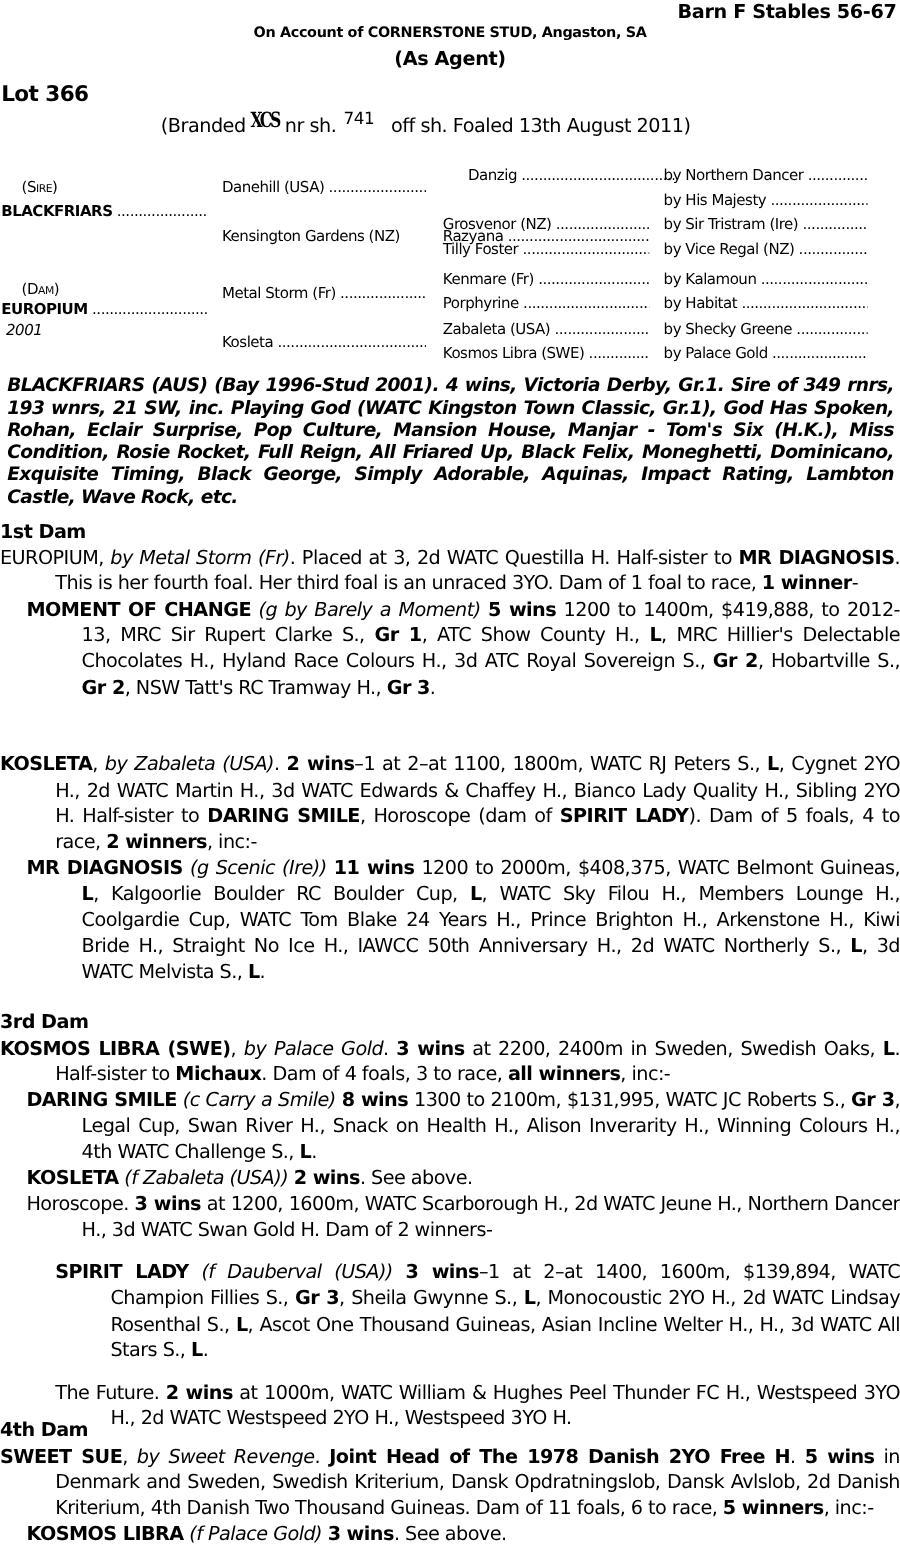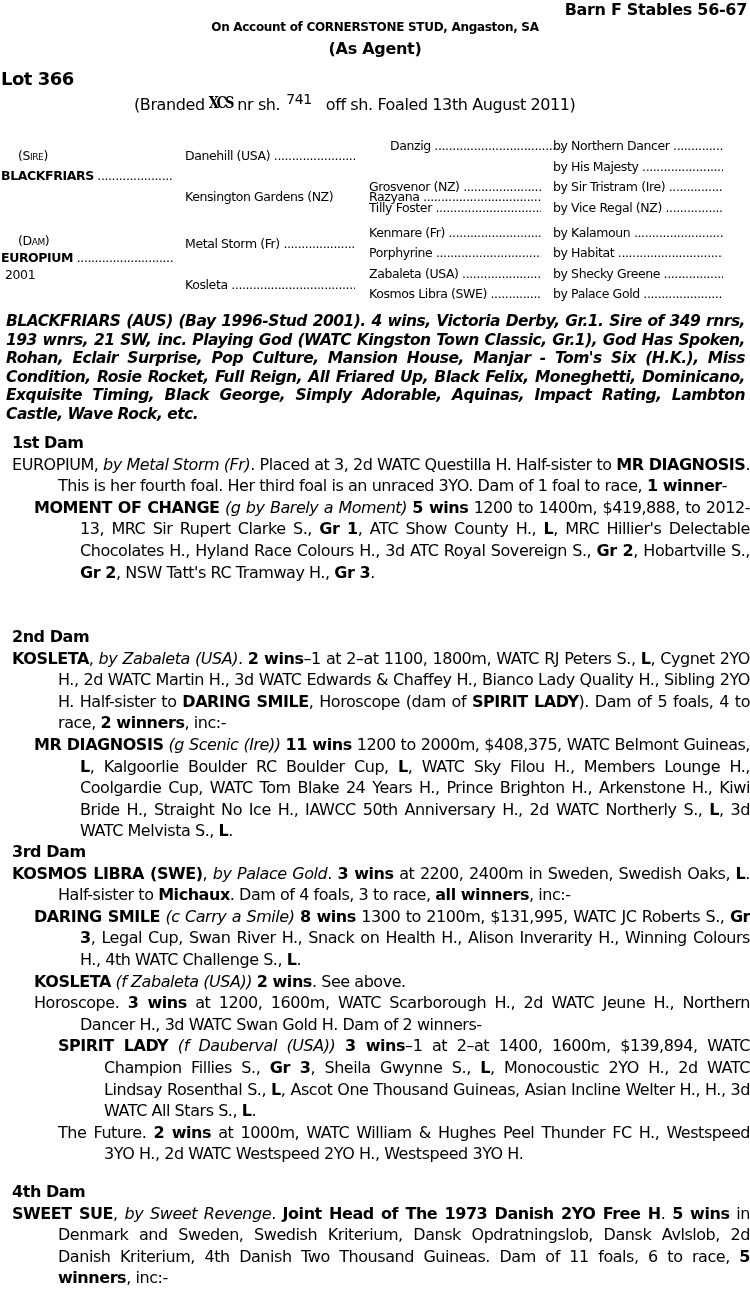--- a/index.html
+++ b/index.html
@@ -17,27 +17,27 @@
   .frac { display: inline-flex; align-items: center; font-size: 14px; line-height: 15px; margin: -10px 14px 0 6px; }
 
   
   .ped { position: absolute; left: 0; top: 136px; width: 750px; font-size: 12.5px; letter-spacing: -0.4px; }
   .ped .cell { position: absolute; white-space: nowrap; overflow: hidden; }
   .ped .sc { font-variant: small-caps; }
   .ped .b { font-weight: bold; margin-top: 16px; }
   .dots::after { content: " ..............................................................................................."; }
 
   
-  .body { position: absolute; left: 0; width: 750px; font-size: 16px; line-height: 21.6px; letter-spacing: -0.45px; padding-left: 12px; }
+  .body { position: absolute; left: 0; width: 750px; font-size: 16px; line-height: 21.6px; letter-spacing: -0.45px; }
   .sire-para { position: absolute; left: 6px; top: 312px; width: 739px; font-weight: bold; font-style: italic; font-size: 15.5px; line-height: 18.5px; letter-spacing: -0.5px; text-align: justify; text-align-last: left; }
   .sec-h { font-weight: bold; font-size: 16px; }
   .para { text-align: justify; }
   .i0 { padding-left: 46px; text-indent: -46px; }
   .i1 { padding-left: 68px; text-indent: -46px; }
-  .i2 { padding-left: 92px; text-indent: -46px; }
+  .i2 { padding-left: 92px; text-indent: -46px; margin-top: 14px; }
   .last { text-align-last: left; }
   b { font-weight: bold; }
   i { font-style: italic; }
 </style>
 </head>
 <body>
 
 <div class="page">
 
   <div class="hdr-barn">Barn F Stables 56-67</div>
@@ -55,21 +55,21 @@
     </span>
     <span>off sh. Foaled 13th August 2011)</span>
   </div>
 
   <div class="ped">
     <div class="cell sc" style="left:18px; top:12px;">(Sire)</div>
     <div class="cell" style="left:1px; top:32px; width:172px;"><span class="b">BLACKFRIARS</span><span class="dots"></span></div>
 
     <div class="cell sc" style="left:18px; top:97px;">(Dam)</div>
     <div class="cell" style="left:1px; top:114px; width:172px;"><span class="b">EUROPIUM</span><span class="dots"></span></div>
-    <div class="cell" style="left:5px; top:131px;">2001</div>
+    <div class="cell" style="left:5px; top:131px;font-style:italic;">2001</div>
 
     <div class="cell" style="left:185px; top:12px; width:170px;"><span>Danehill (USA)</span><span class="dots"></span></div>
     <div class="cell" style="left:185px; top:53px; width:172px;">Kensington Gardens (NZ)</div>
     <div class="cell" style="left:185px; top:100px; width:170px;"><span>Metal Storm (Fr)</span><span class="dots"></span></div>
     <div class="cell" style="left:185px; top:141px; width:170px;"><span>Kosleta</span><span class="dots"></span></div>
 
     <div class="cell" style="left:369px; top:2px; width:172px;margin-left:21px;"><span>Danzig</span><span class="dots"></span></div>
     <div class="cell" style="left:369px; top:9px; width:172px;margin-top:44px;"><span>Razyana</span><span class="dots"></span></div>
     <div class="cell" style="left:369px; top:43px; width:172px;"><span>Grosvenor (NZ)</span><span class="dots"></span></div>
     <div class="cell" style="left:369px; top:64px; width:172px;"><span>Tilly Foster</span><span class="dots"></span></div>
@@ -90,33 +90,33 @@
 
   <div class="sire-para">BLACKFRIARS (AUS) (Bay 1996-Stud 2001). 4 wins, Victoria Derby, Gr.1. Sire of 349 rnrs, 193 wnrs, 21 SW, inc. Playing God (WATC Kingston Town Classic, Gr.1), God Has Spoken, Rohan, Eclair Surprise, Pop Culture, Mansion House, Manjar - Tom's Six (H.K.), Miss Condition, Rosie Rocket, Full Reign, All Friared Up, Black Felix, Moneghetti, Dominicano, Exquisite Timing, Black George, Simply Adorable, Aquinas, Impact Rating, Lambton Castle, Wave Rock, etc.</div>
 
   <div class="body" style="top:432px;">
     <div class="sec-h">1st Dam</div>
     <div class="para i0"><span>EUROPIUM</span>, <i>by Metal Storm (Fr)</i><span>. Placed at 3, 2d WATC Questilla H. Half-sister to </span><b>MR DIAGNOSIS</b><span>. This is her fourth foal. Her third foal is an unraced 3YO. Dam of 1 foal to race, </span><b>1 winner</b><span>-</span></div>
     <div class="para i1 last"><b>MOMENT OF CHANGE</b> <i>(g by Barely a Moment)</i> <b>5 wins</b><span> 1200 to 1400m, $419,888, to 2012-13, MRC Sir Rupert Clarke S., </span><b>Gr 1</b><span>, ATC Show County H., </span><b>L</b><span>, MRC Hillier's Delectable Chocolates H., Hyland Race Colours H., 3d ATC Royal Sovereign S., </span><b>Gr 2</b><span>, Hobartville S., </span><b>Gr 2</b><span>, NSW Tatt's RC Tramway H., </span><b>Gr 3</b><span>.</span></div>
   </div>
 
   <div class="body" style="top:626px;">
-    <div class="sec-h">2nd Dam</div>
     <div class="para i0"><b>KOSLETA</b>, <i>by Zabaleta (USA)</i><span>. </span><b>2 wins</b><span>–1 at 2–at 1100, 1800m, WATC RJ Peters S., </span><b>L</b><span>, Cygnet 2YO H., 2d WATC Martin H., 3d WATC Edwards &amp; Chaffey H., Bianco Lady Quality H., Sibling 2YO H. Half-sister to </span><b>DARING SMILE</b><span>, Horoscope (dam of </span><b>SPIRIT LADY</b><span>). Dam of 5 foals, 4 to race, </span><b>2 winners</b><span>, inc:-</span></div>
     <div class="para i1 last"><b>MR DIAGNOSIS</b> <i>(g Scenic (Ire))</i> <b>11 wins</b><span> 1200 to 2000m, $408,375, WATC Belmont Guineas, </span><b>L</b><span>, Kalgoorlie Boulder RC Boulder Cup, </span><b>L</b><span>, WATC Sky Filou H., Members Lounge H., Coolgardie Cup, WATC Tom Blake 24 Years H., Prince Brighton H., Arkenstone H., Kiwi Bride H., Straight No Ice H., IAWCC 50th Anniversary H., 2d WATC Northerly S., </span><b>L</b><span>, 3d WATC Melvista S., </span><b>L</b><span>.</span></div>
   </div>
 
   <div class="body" style="top:841px;">
     <div class="sec-h">3rd Dam</div>
     <div class="para i0"><b>KOSMOS LIBRA (SWE)</b>, <i>by Palace Gold</i><span>. </span><b>3 wins</b><span> at 2200, 2400m in Sweden, Swedish Oaks, </span><b>L</b><span>. Half-sister to </span><b>Michaux</b><span>. Dam of 4 foals, 3 to race, </span><b>all winners</b><span>, inc:-</span></div>
     <div class="para i1 last"><b>DARING SMILE</b> <i>(c Carry a Smile)</i> <b>8 wins</b><span> 1300 to 2100m, $131,995, WATC JC Roberts S., </span><b>Gr 3</b><span>, Legal Cup, Swan River H., Snack on Health H., Alison Inverarity H., Winning Colours H., 4th WATC Challenge S., </span><b>L</b><span>.</span></div>
     <div class="para i1 last"><b>KOSLETA</b> <i>(f Zabaleta (USA))</i> <b>2 wins</b><span>. See above.</span></div>
     <div class="para i1 last"><span>Horoscope.</span> <b>3 wins</b><span> at 1200, 1600m, WATC Scarborough H., 2d WATC Jeune H., Northern Dancer H., 3d WATC Swan Gold H.  Dam of 2 winners-</span></div>
     <div class="para i2 last"><b>SPIRIT LADY</b> <i>(f Dauberval (USA))</i> <b>3 wins</b><span>–1 at 2–at 1400, 1600m, $139,894, WATC Champion Fillies S., </span><b>Gr 3</b><span>, Sheila Gwynne S., </span><b>L</b><span>, Monocoustic 2YO H., 2d WATC Lindsay Rosenthal S., </span><b>L</b><span>, Ascot One Thousand Guineas, Asian Incline Welter H., H., 3d WATC All Stars S., </span><b>L</b><span>.</span></div>
     <div class="para i2 last"><span>The Future.</span> <b>2 wins</b><span> at 1000m, WATC William &amp; Hughes Peel Thunder FC H., Westspeed 3YO H., 2d WATC Westspeed 2YO H., Westspeed 3YO H.</span></div>
   </div>
 
   <div class="body" style="top:1181px;">
     <div class="sec-h">4th Dam</div>
-    <div class="para i0"><b>SWEET SUE</b>, <i>by Sweet Revenge</i><span>. </span><b>Joint Head of The 1973 Danish 2YO Free H</b><span>. </span><b>5 wins</b><span> in Denmark and Sweden, Swedish Kriterium, Dansk Opdratningslob, Dansk Avlslob, 2d Danish Kriterium, 4th Danish Two Thousand Guineas. Dam of 11 foals, 6 to race, </span><b>5 winners</b><span>, inc:-</span></div>
+    <div class="para i0"><b>SWEET SUE</b>, <i>by Sweet Revenge</i><span>. </span><b>Joint Head of The 1978 Danish 2YO Free H</b><span>. </span><b>5 wins</b><span> in Denmark and Sweden, Swedish Kriterium, Dansk Opdratningslob, Dansk Avlslob, 2d Danish Kriterium, 4th Danish Two Thousand Guineas. Dam of 11 foals, 6 to race, </span><b>5 winners</b><span>, inc:-</span></div>
+    <div class="para i1 last"><b>KOSMOS LIBRA</b> <i>(f Palace Gold)</i> <b>3 wins</b><span>. See above.</span></div>
   </div>
 
 </div>
 
 </body></html>

